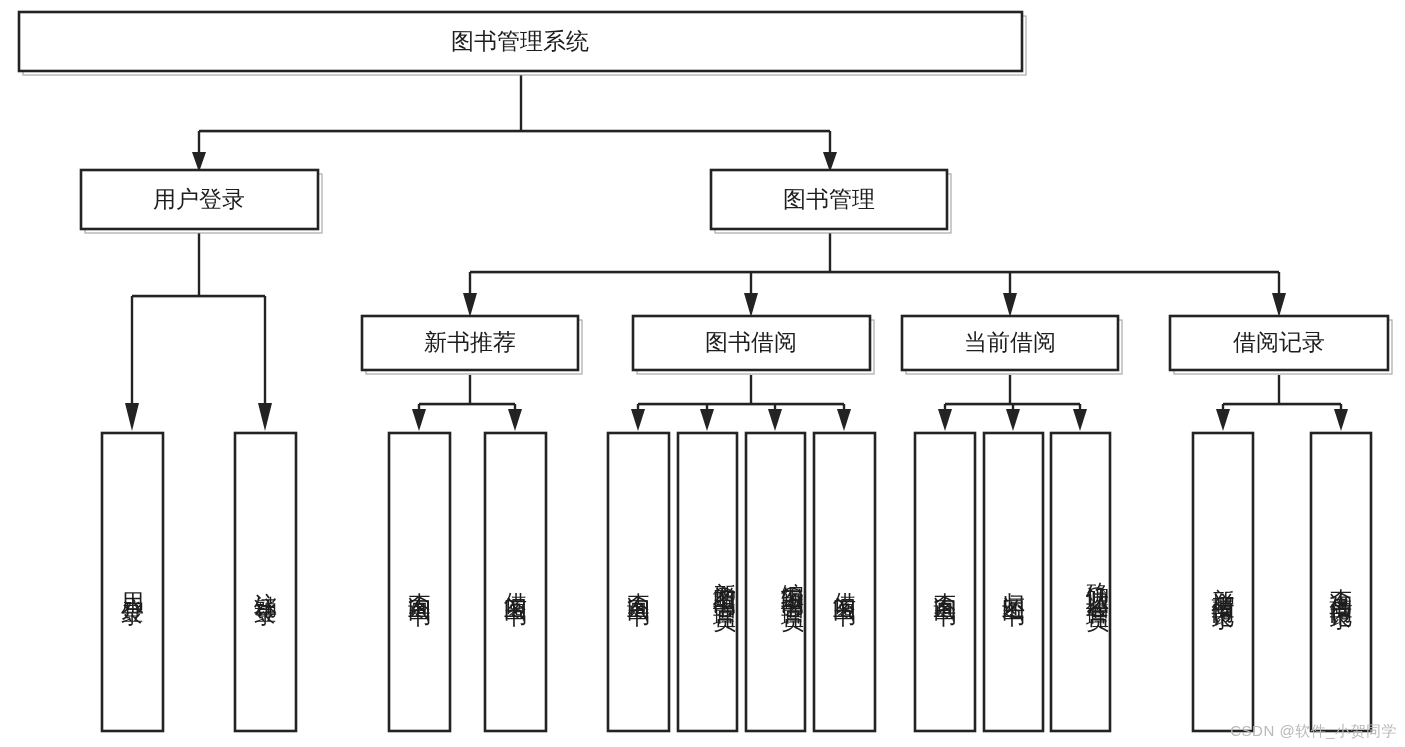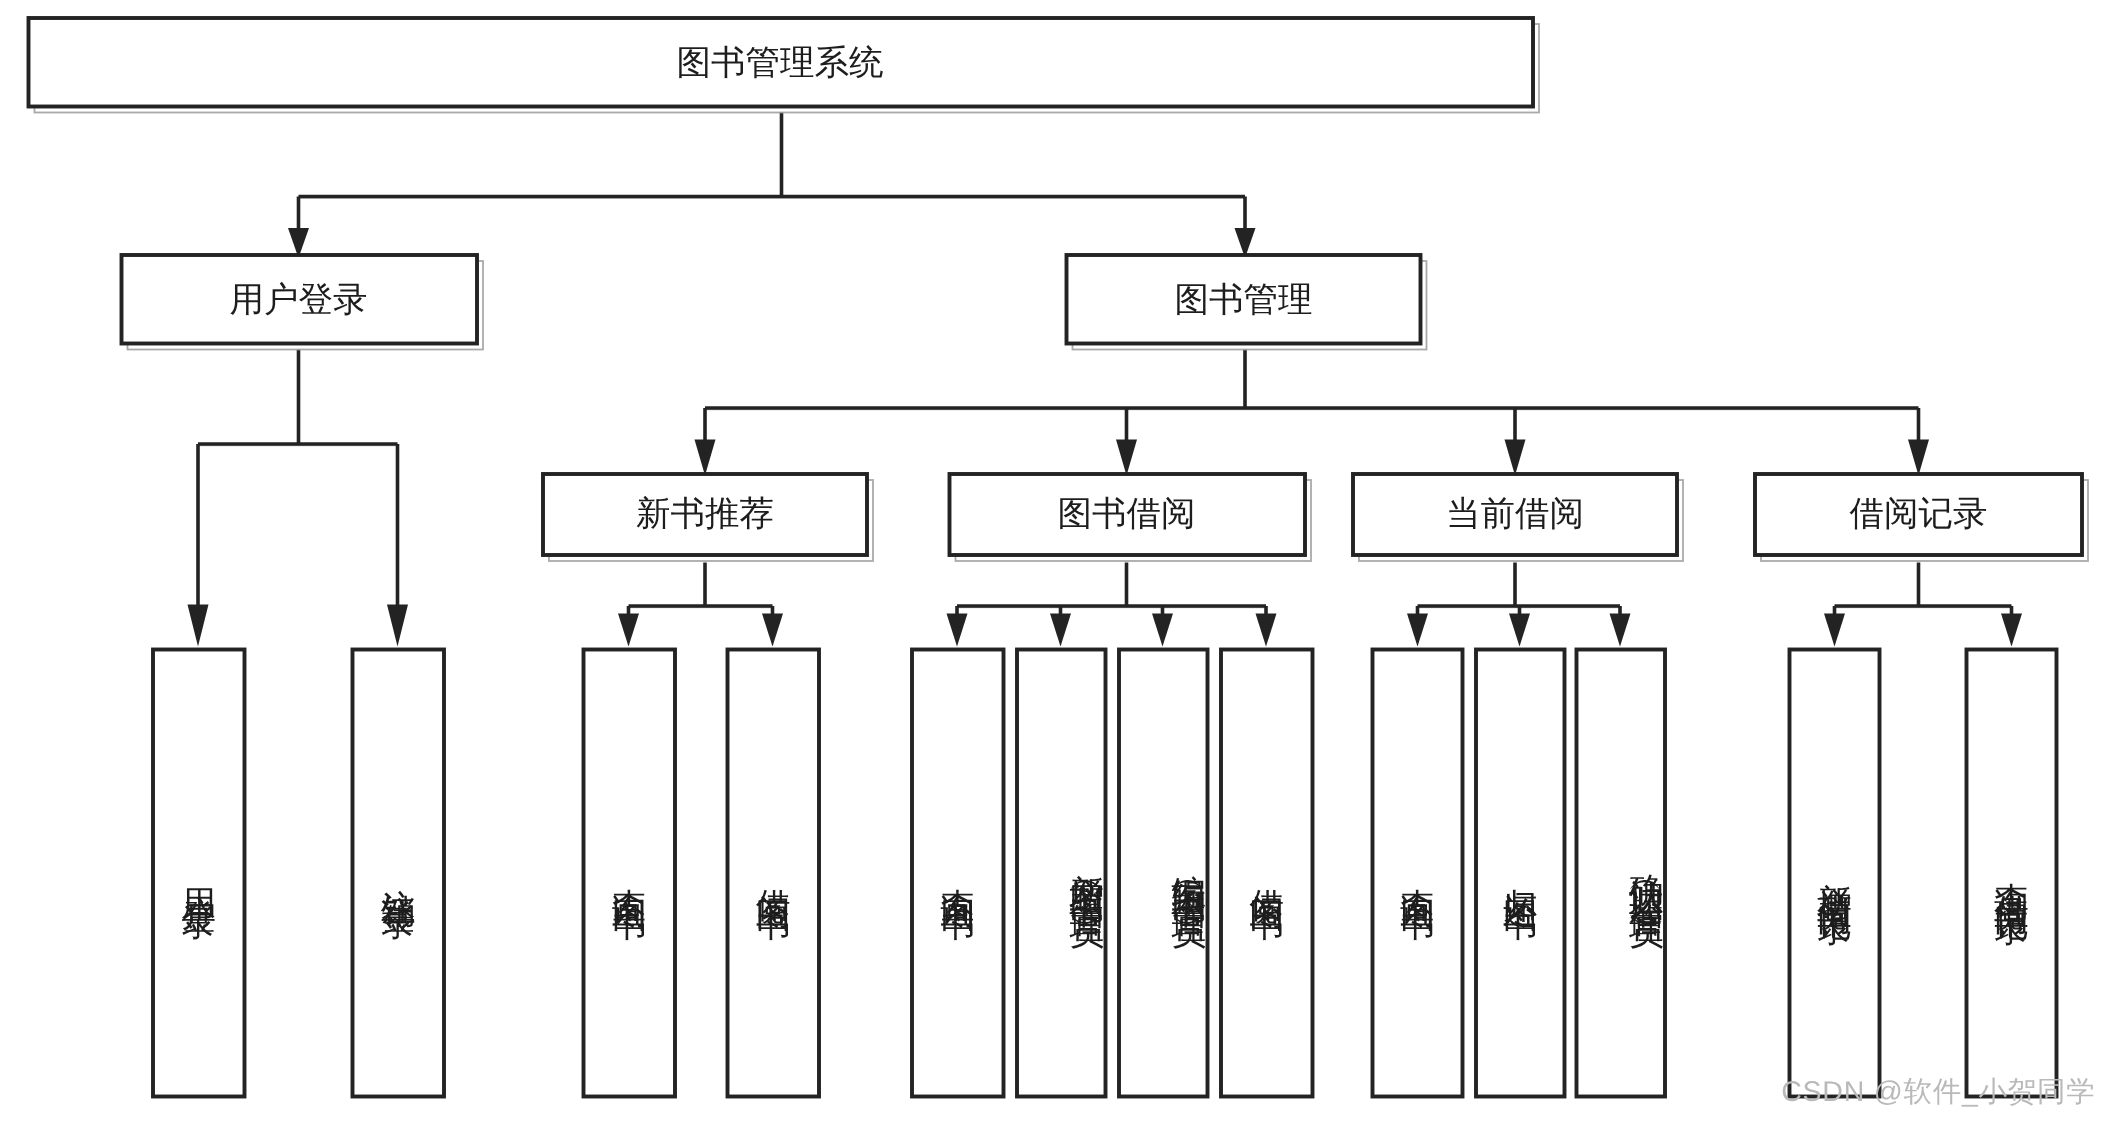--- a/index.html
+++ b/index.html
@@ -76,21 +76,21 @@
     justify-content: center;
     white-space: nowrap;
     pointer-events: none;
     user-select: none;
   }
   .watermark {
     position: absolute;
     right: 8px;
     bottom: 6px;
     font-family: "Liberation Sans", "DejaVu Sans", sans-serif;
-    font-size: 19px;
+    font-size: 15px;
     color: #b9b9b9;
     white-space: nowrap;
     letter-spacing: 0.5px;
   }
 </style>
 </head>
 <body>
 
 <div id="diagram-root">
 

